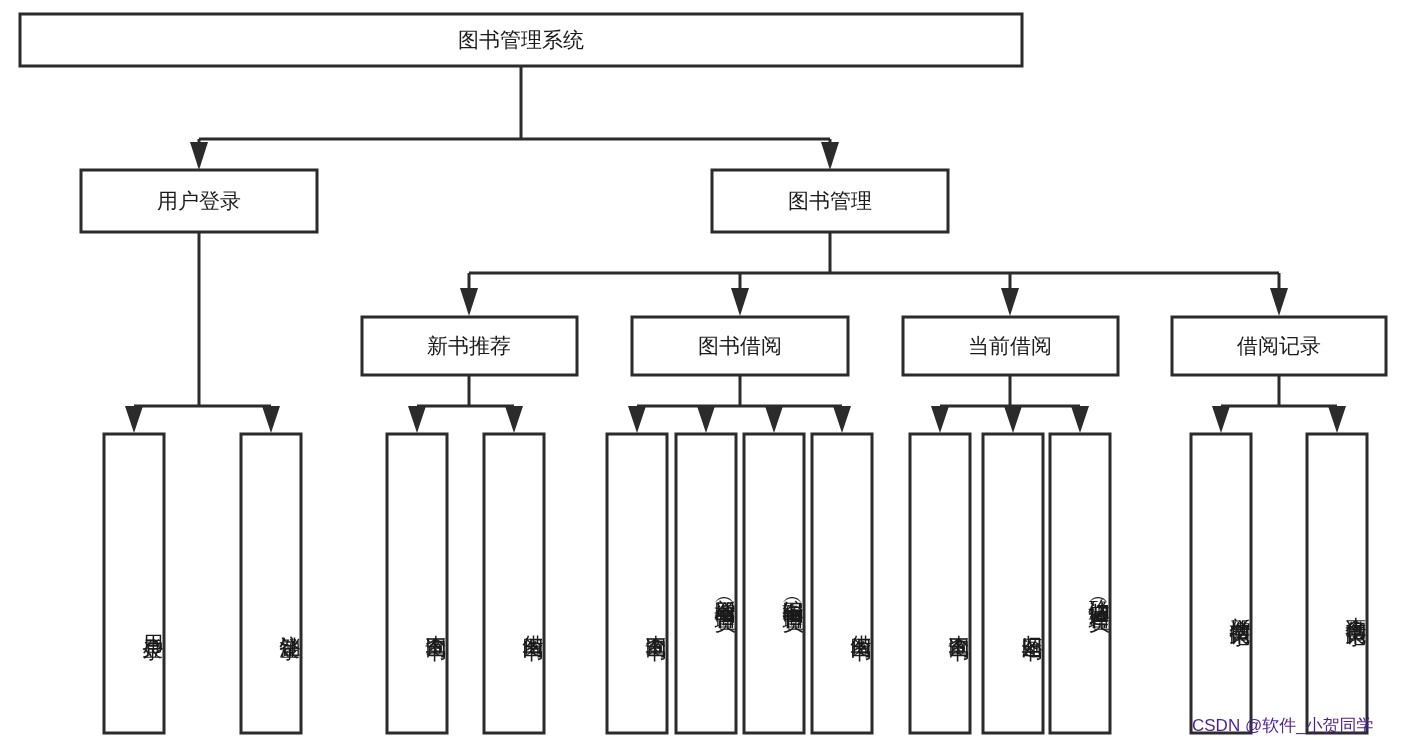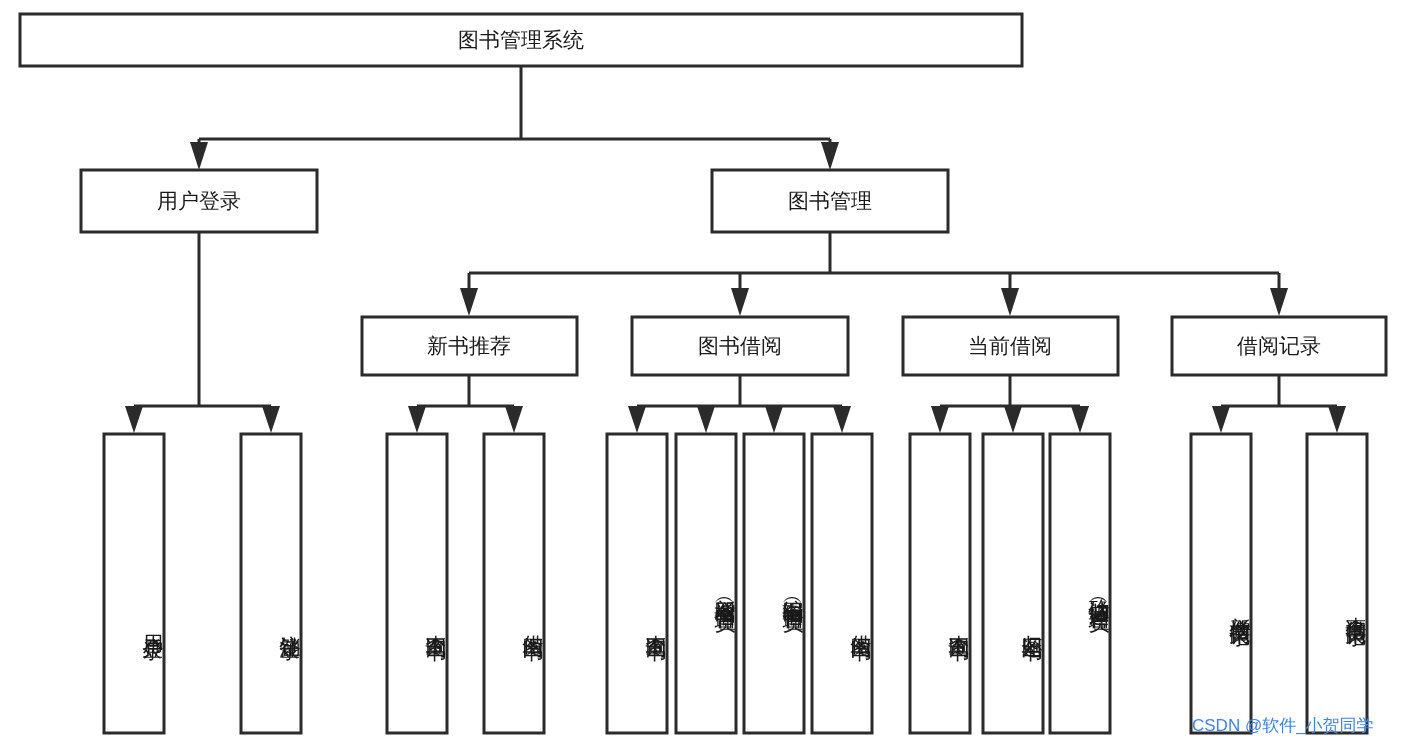--- a/index.html
+++ b/index.html
@@ -65,21 +65,21 @@
     justify-content: center;
     text-align: center;
     pointer-events: none;
   }
   .watermark {
     position: absolute;
     left: 1192px;
     top: 714px;
     font-family: "Liberation Sans", "DejaVu Sans", sans-serif;
     font-size: 17px;
-    color: #3b82f6;
+    color: #4c1d95;
     white-space: nowrap;
   }
 </style>
 </head>
 <body>
 
 <div id="diagram-root">
 
   <svg id="diagram-svg" viewBox="0 0 1405 747">
 

